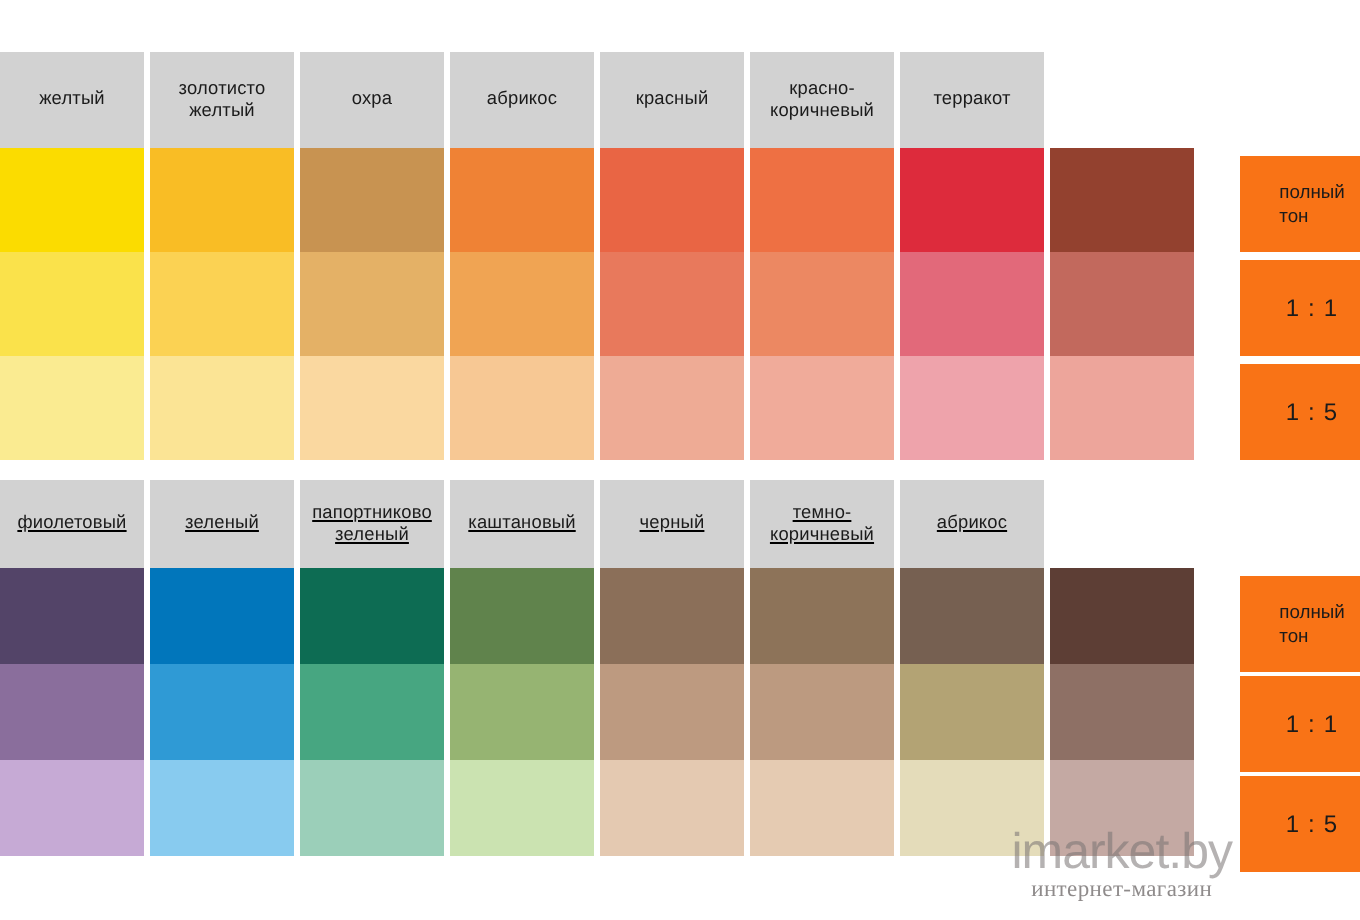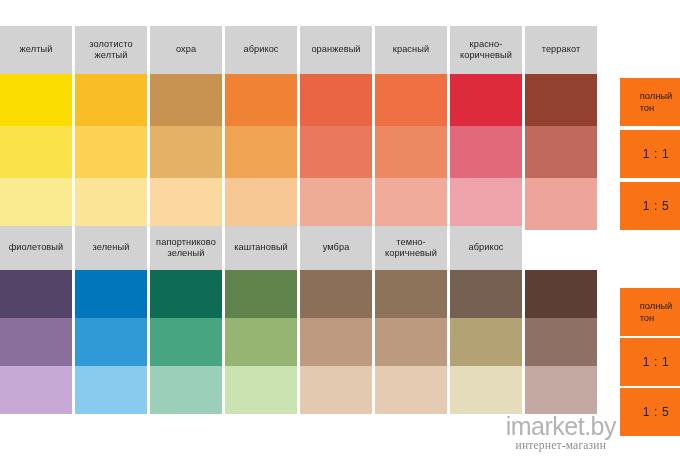--- a/index.html
+++ b/index.html
@@ -129,23 +129,20 @@
       <div class="cell">
           <span>золотисто<br>желтый</span>
         </div>
       <div class="cell">
           <span>охра</span>
         </div>
       <div class="cell">
           <span>абрикос</span>
         </div>
       <div class="cell">
-          <span>оранжевый</span>
-        </div>
-      <div class="cell">
           <span>красный</span>
         </div>
       <div class="cell">
           <span>красно-<br>коричневый</span>
         </div>
       <div class="cell">
           <span>терракот</span>
         </div>
     </div>
 
@@ -180,37 +177,37 @@
       <div class="cell" style="background: rgb(240, 171, 154);"></div>
       <div class="cell" style="background: rgb(238, 163, 171);"></div>
       <div class="cell" style="background: rgb(237, 165, 155);"></div>
     </div>
   </div>
 
   <div class="side-label" style="top:78px;height:48px;">полный<br>тон</div>
   <div class="side-label ratio" style="top:130px;height:48px;">1 : 1</div>
   <div class="side-label ratio" style="top:182px;height:48px;">1 : 5</div>
 
-  <div class="palette-block" style="top:226px;">
+  <div class="palette-block" style="top:240px;text-decoration:underline;">
 
     <div class="grid-row header-row cool">
       <div class="cell">
           <span>фиолетовый</span>
         </div>
       <div class="cell">
           <span>зеленый</span>
         </div>
       <div class="cell">
           <span>папортниково<br>зеленый</span>
         </div>
       <div class="cell">
           <span>каштановый</span>
         </div>
       <div class="cell">
-          <span>умбра</span>
+          <span>черный</span>
         </div>
       <div class="cell">
           <span>темно-<br>коричневый</span>
         </div>
       <div class="cell">
           <span>абрикос</span>
         </div>
     </div>
 
     <div class="grid-row swatch-row cool">

